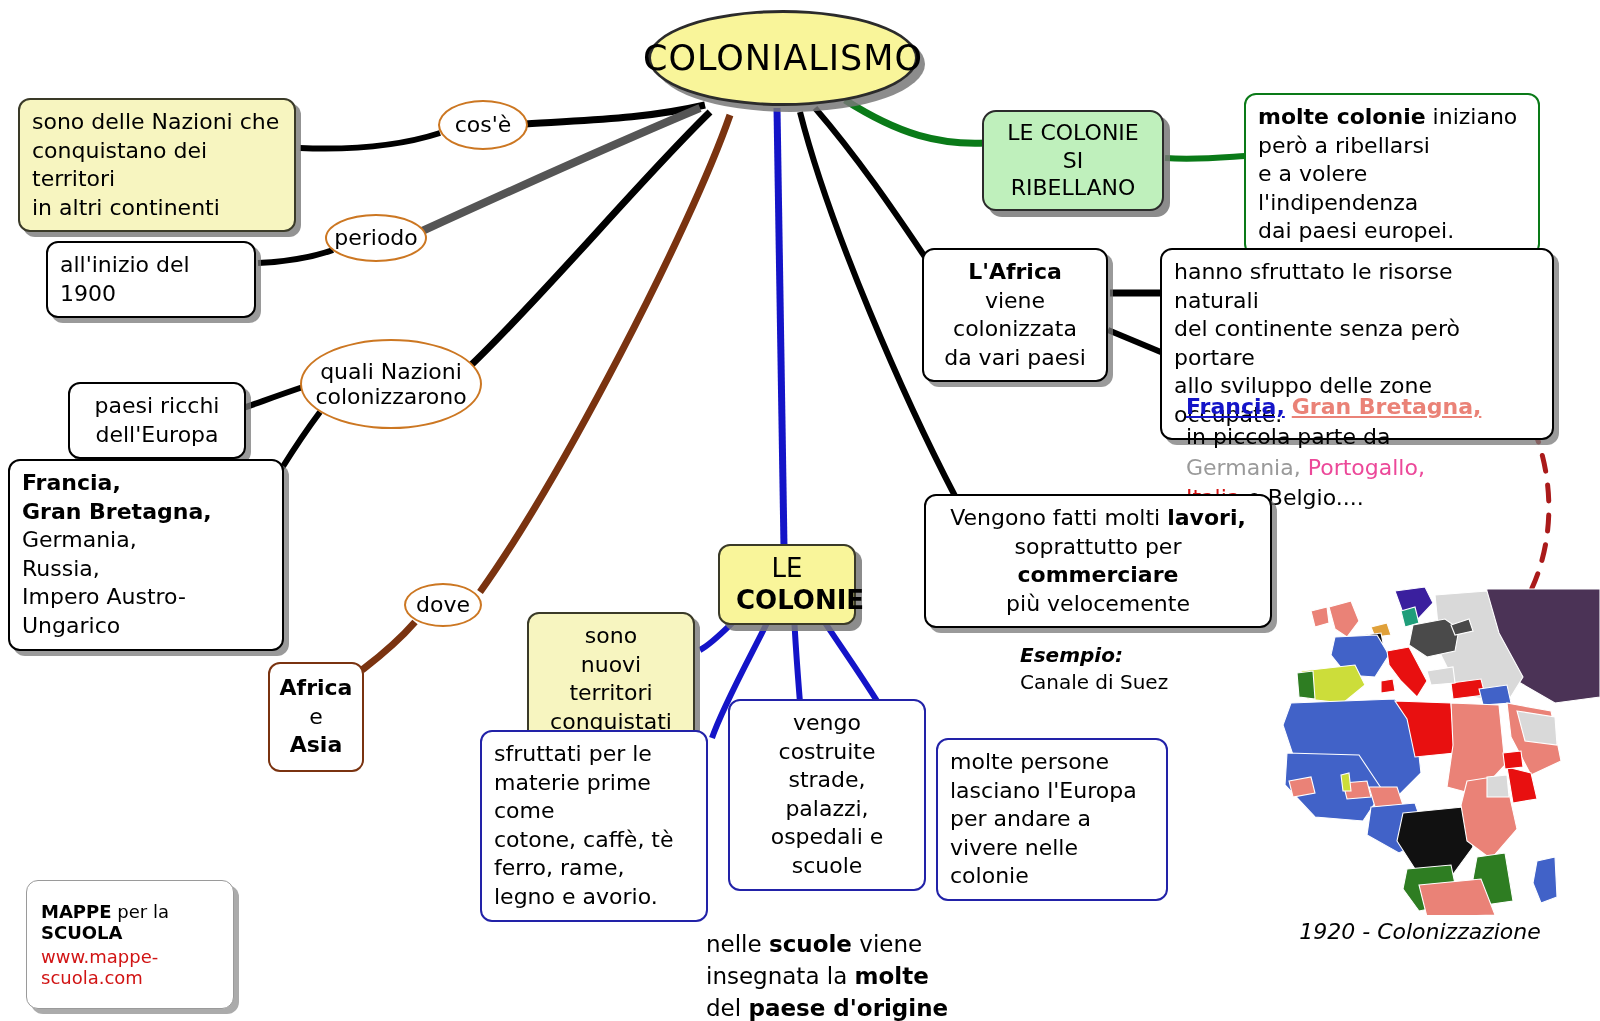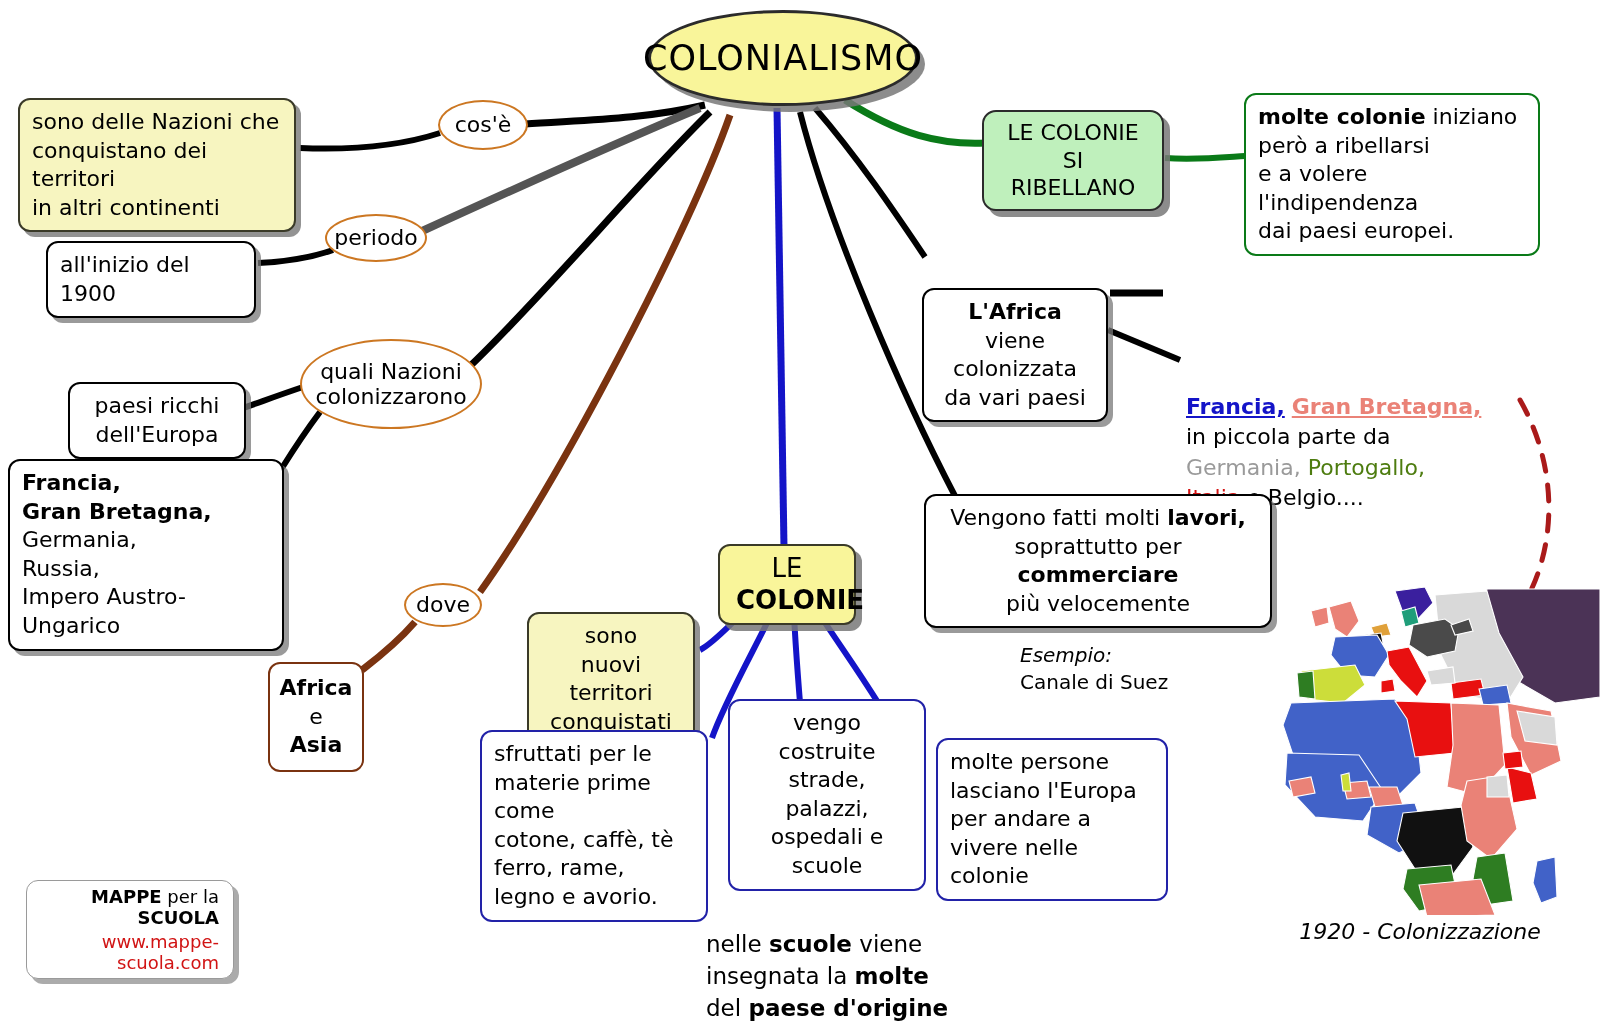--- a/index.html
+++ b/index.html
@@ -47,32 +47,32 @@
     text-align:center;font-size:22px;line-height:1.25;padding:7px 14px;
     box-shadow:6px 6px 0 rgba(120,120,120,.85);
   }
   .hub-yellow{
     background:#f9f59a;border:2px solid #3a3a28;border-radius:12px;
     text-align:center;font-size:26px;line-height:1.22;padding:7px 16px;
     box-shadow:6px 6px 0 rgba(120,120,120,.85);
   }
 
   b{font-weight:bold;}
-  .ital{font-style:italic;}
+  .ital{font-style:italic;font-weight:bold;}
   .ctr{text-align:center;}
   .c-fr{color:#1414c8;font-weight:bold;text-decoration:underline;}
   .c-gb{color:#ea8277;font-weight:bold;text-decoration:underline;}
   .c-de{color:#9a9a9a;}
-  .c-pt{color:#4d7c0f;}
+  .c-pt{color:#ec4899;}
   .c-it{color:#d41313;}
 
   
   .logo{
     background:#fff;border:1.5px solid #9a9a9a;border-radius:12px;
-    padding:5px 14px;text-align:right;
+    padding:20px 14px;text-align:left;
     box-shadow:5px 5px 0 rgba(150,150,150,.8);
   }
   .logo .l1{font-size:18px;}
   .logo .l2{font-size:18px;color:#d11414;margin-top:3px;}
 
   .mapcap{font-size:22px;font-style:italic;text-align:center;width:330px;}
   #map-wrap{position:absolute;left:1255px;top:585px;width:345px;height:370px;z-index:2;}
   #map-wrap svg{display:block;}
 </style>
 </head>
@@ -182,26 +182,31 @@
     <div>SI RIBELLANO</div>
   </div>
 
   <div class="node box greenbox" style="left:1244px;top:93px;width:296px;">
     <div><b>molte colonie</b><span> iniziano</span></div>
     <div>però a ribellarsi</div>
     <div>e a volere l'indipendenza</div>
     <div>dai paesi europei.</div>
   </div>
 
-  <div class="node box sh ctr" style="left:922px;top:248px;width:186px;margin-top:40px;">
+  <div class="node box sh ctr" style="left:922px;top:248px;width:186px;">
     <div><b>L'Africa</b><span> viene</span></div>
     <div>colonizzata</div>
     <div>da vari paesi</div>
   </div>
 
+  <div class="node box sh" style="left:1160px;top:248px;width:394px;">
+    <div>hanno sfruttato le risorse naturali</div>
+    <div>del continente senza però portare</div>
+    <div>allo sviluppo delle zone occupate.</div>
+  </div>
 
   <div class="node plain" style="left:1186px;top:352px;width:330px;font-size:22px;line-height:1.38;">
     <div>
       <span class="c-fr">Francia,</span>
       <span class="c-gb">Gran Bretagna,</span>
     </div>
     <div>in piccola parte da</div>
     <div>
       <span class="c-de">Germania,</span>
       <span class="c-pt">Portogallo,</span>

